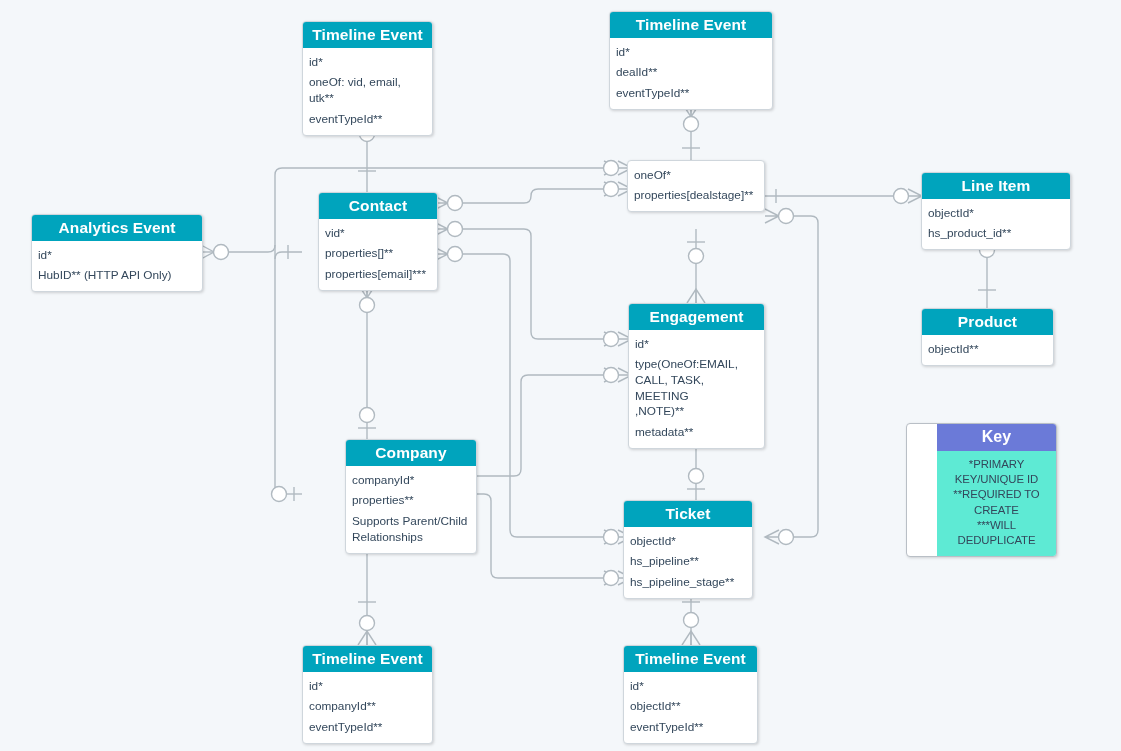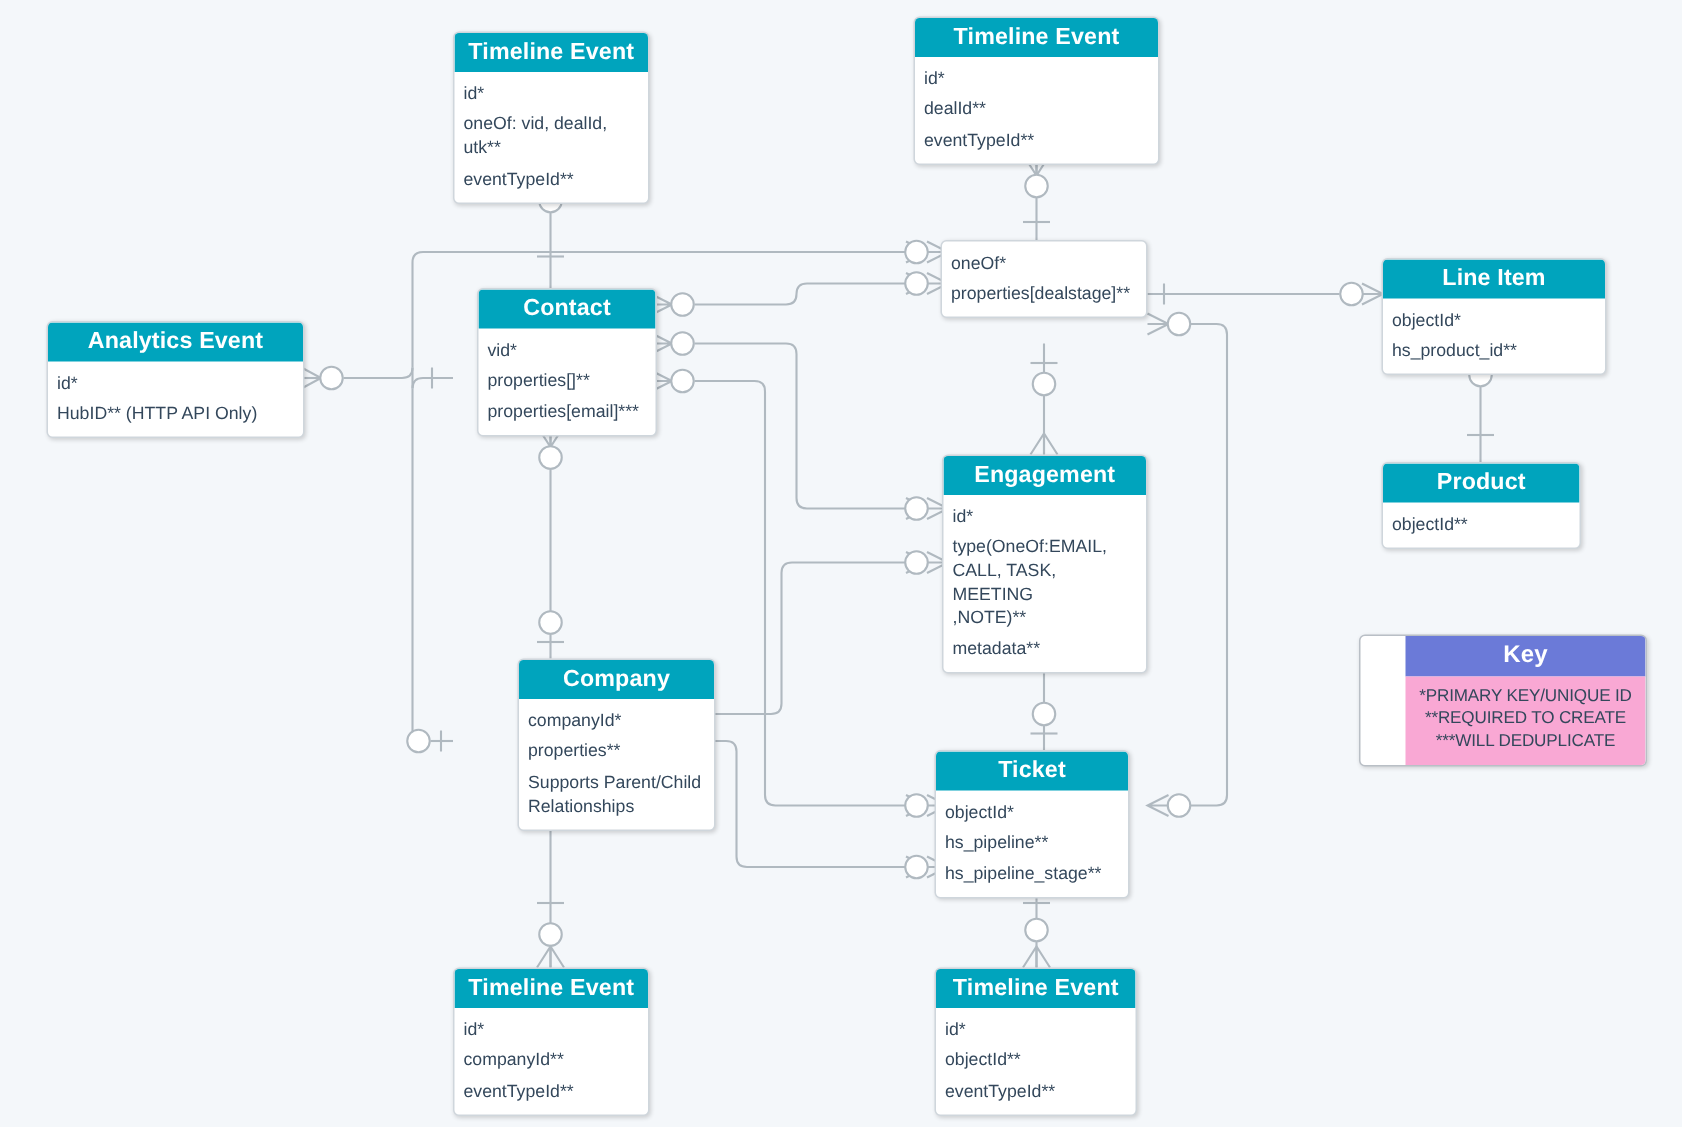--- a/index.html
+++ b/index.html
@@ -59,21 +59,21 @@
   }
   .entity.key-box {
     border: 1px solid #b9bfc6;
   }
   .entity.key-box .hdr {
     background: #6b7ad8;
     font-size: 16px;
   }
   .entity.key-box .body {
     padding: 6px 6px 7px 6px;
-    background: #f9a8d4;
+    background: #5eead4;
   }
   .entity.key-box .keyline {
     font-size: 11.4px;
     color: #33475b;
     text-align: center;
     line-height: 1.34;
     letter-spacing: -0.1px;
   }
 </style>
 </head>
@@ -190,21 +190,21 @@
       <circle cx="786" cy="537" r="7.5" fill="#ffffff"></circle>
       <path d="M779,530 L765,537 L779,544 M779,537 L765,537"></path>
 
     </g>
   </svg>
 
   <div class="entity" style="left:302px; top:21px; width:131px;">
     <div class="hdr">Timeline Event</div>
     <div class="body">
       <div class="attr">id*</div>
-      <div class="attr">oneOf: vid, dealId, utk**</div>
+      <div class="attr">oneOf: vid, email, utk**</div>
       <div class="attr">eventTypeId**</div>
     </div>
   </div>
 
   <div class="entity" style="left:609px; top:11px; width:164px;">
     <div class="hdr">Timeline Event</div>
     <div class="body">
       <div class="attr">id*</div>
       <div class="attr">dealId**</div>
       <div class="attr">eventTypeId**</div>
@@ -291,21 +291,21 @@
 
   <div class="entity" style="left:623px; top:645px; width:135px;">
     <div class="hdr">Timeline Event</div>
     <div class="body">
       <div class="attr">id*</div>
       <div class="attr">objectId**</div>
       <div class="attr">eventTypeId**</div>
     </div>
   </div>
 
-  <div class="entity key-box" style="left:906px; top:423px; width:192px;padding-left:30px;">
+  <div class="entity key-box" style="left:906px; top:423px; width:151px;padding-left:30px;">
     <div class="hdr">Key</div>
     <div class="body">
       <div class="keyline">*PRIMARY KEY/UNIQUE ID</div>
       <div class="keyline">**REQUIRED TO CREATE</div>
       <div class="keyline">***WILL DEDUPLICATE</div>
     </div>
   </div>
 
 </div>
 

